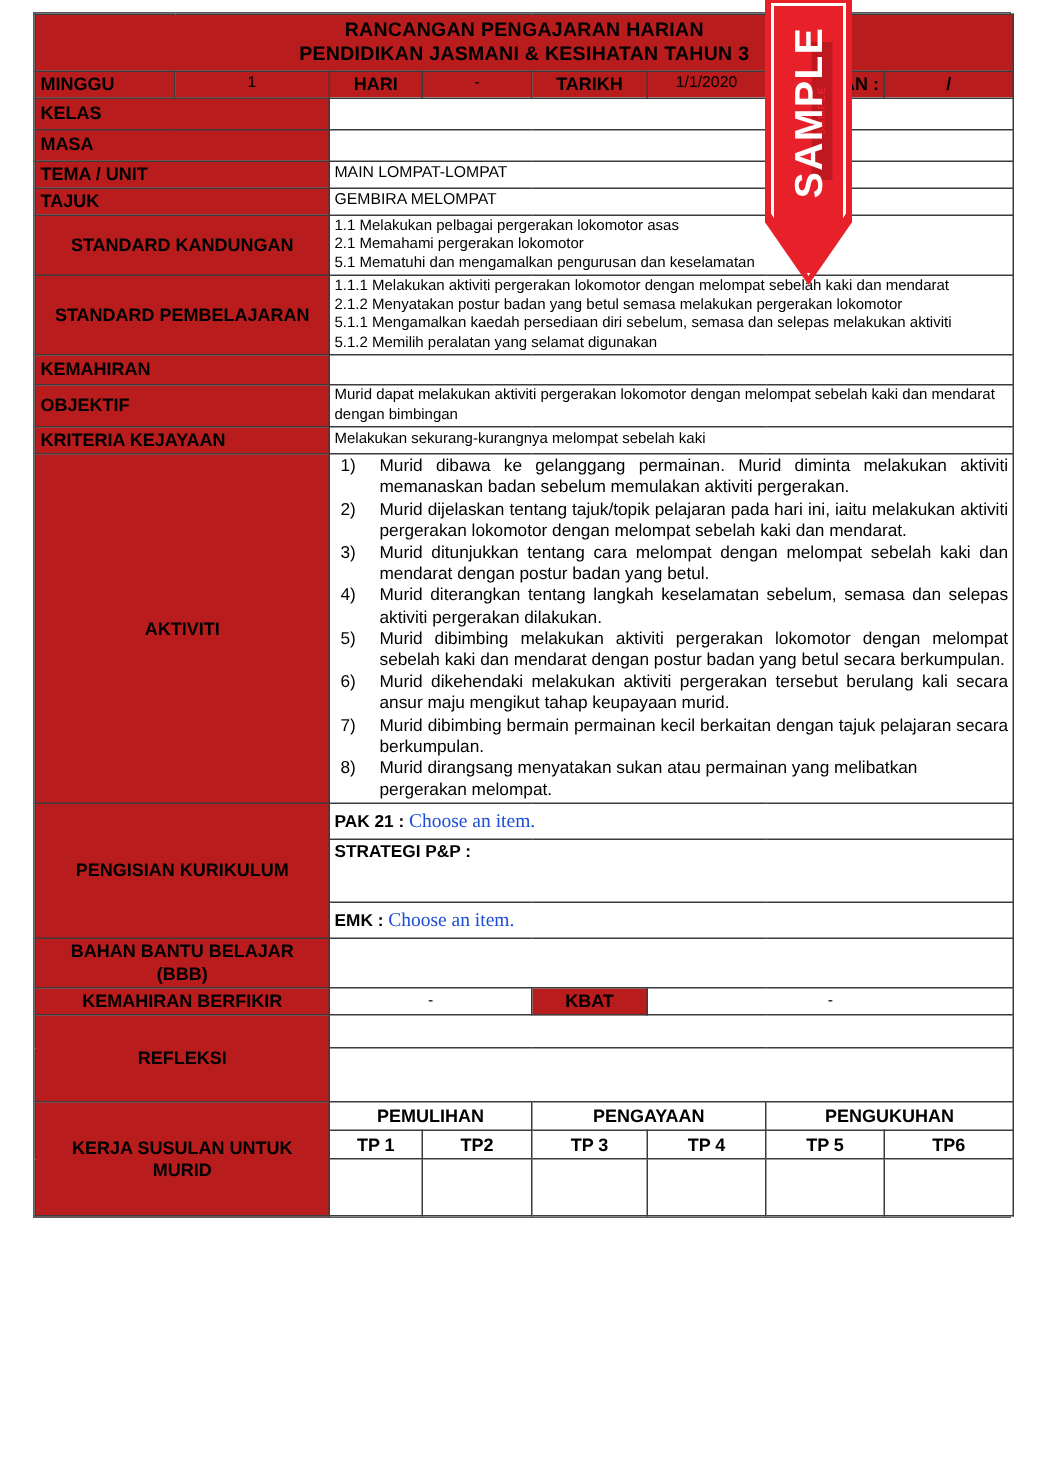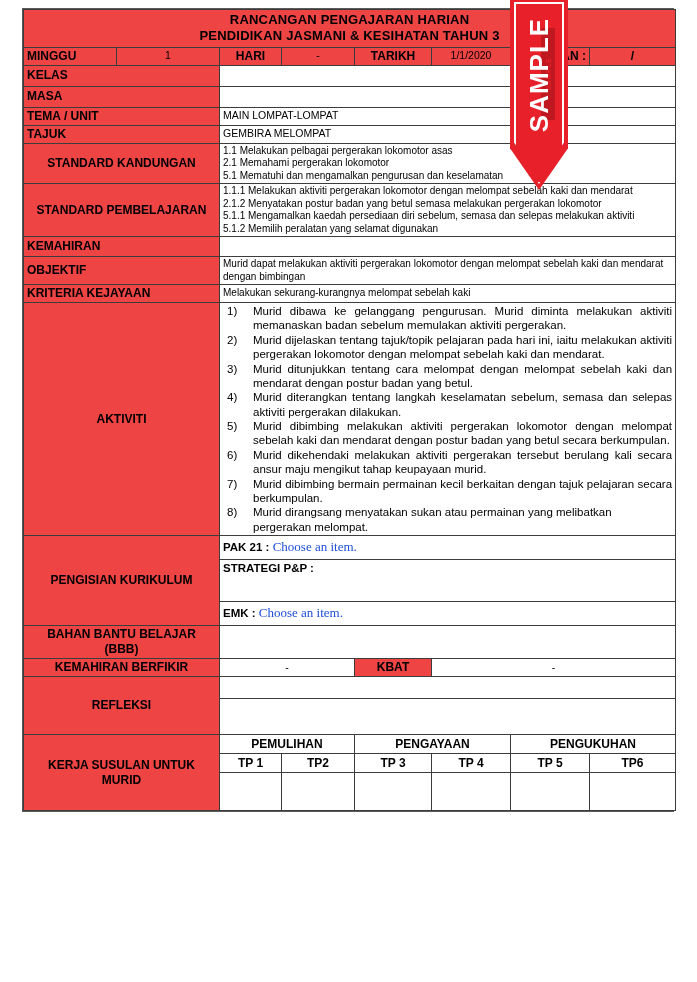--- a/index.html
+++ b/index.html
@@ -25,21 +25,21 @@
     font-size:11px;
     color:#000;
   }
   table.rph td{
     border:1px solid #3c3c3c;
     padding:1px 3px;
     vertical-align:middle;
     line-height:1.25;
     word-wrap:break-word;
   }
-  .g{ background:#ef4444; }
+  .g{ background:#b91c1c; }
   .lbl{
     font-weight:bold;
     font-size:12px;
     padding-left:6px;
   }
   .lbl-c{
     font-weight:bold;
     font-size:12px;
     text-align:center;
   }
@@ -244,21 +244,21 @@
         <td class="g lbl" colspan="2">KRITERIA KEJAYAAN</td>
         <td class="white bodytxt" colspan="7">Melakukan sekurang-kurangnya melompat sebelah kaki</td>
       </tr>
 
       <tr>
         <td class="g lbl-c" colspan="2">AKTIVITI</td>
         <td class="white akt" colspan="7">
           <ol>
             <li>
                 <span class="num">1)</span>
-                <span class="txt">Murid dibawa ke gelanggang pengurusan. Murid diminta melakukan aktiviti memanaskan badan sebelum memulakan aktiviti pergerakan.</span>
+                <span class="txt">Murid dibawa ke gelanggang permainan. Murid diminta melakukan aktiviti memanaskan badan sebelum memulakan aktiviti pergerakan.</span>
               </li>
             <li>
                 <span class="num">2)</span>
                 <span class="txt">Murid dijelaskan tentang tajuk/topik pelajaran pada hari ini, iaitu melakukan aktiviti pergerakan lokomotor dengan melompat sebelah kaki dan mendarat.</span>
               </li>
             <li>
                 <span class="num">3)</span>
                 <span class="txt">Murid ditunjukkan tentang cara melompat dengan melompat sebelah kaki dan mendarat dengan postur badan yang betul.</span>
               </li>
             <li>

